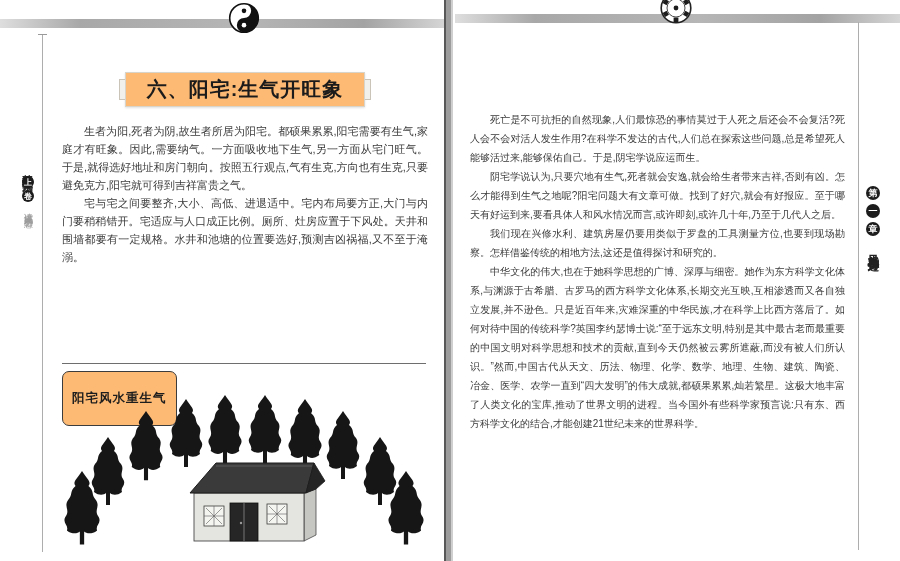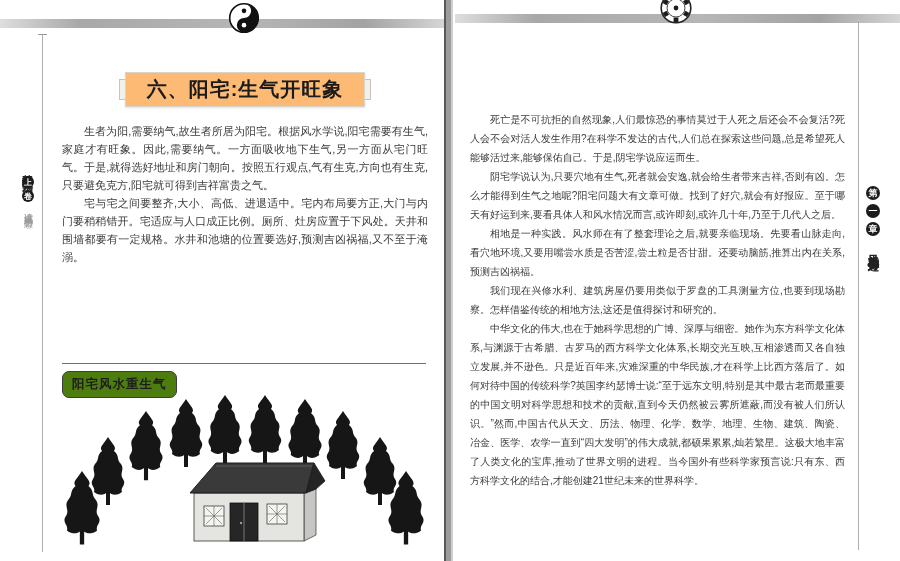--- a/index.html
+++ b/index.html
@@ -31,21 +31,21 @@
   .body-text{position:absolute;color:#3a3a3a;text-align:justify;}
   .body-left{left:62px;top:122px;width:366px;font-size:11px;line-height:18px;}
   .body-right{left:15px;top:110px;width:375px;font-size:10px;line-height:19px;}
   .body-text p{margin:0;text-indent:2em;}
   .rule-v{position:absolute;width:1px;background:#adadad;}
   .rule-left{left:42px;top:34px;height:518px;}
   .rule-right{left:403px;top:22px;height:528px;}
   .rule-tick{position:absolute;left:38px;top:34px;width:9px;height:1px;background:#9a9a9a;}
   .divider{position:absolute;left:62px;top:363px;width:364px;height:1px;background:#6e6e6e;}
   .figure-label{position:absolute;left:62px;top:371px;border:1.5px solid #3c3c3c;border-radius:7px;
-    padding:4px 9px;font-size:12.5px;font-weight:bold;color:#1d1d1d;background:#4d7c0f;letter-spacing:1px;}
+    padding:18px 9px;font-size:12.5px;font-weight:bold;color:#1d1d1d;background:#fdba74;letter-spacing:1px;}
   .illustration{position:absolute;left:62px;top:393px;}
   .figure-caption{position:absolute;left:62px;top:565px;width:368px;text-align:right;
     font-size:12px;color:#5a5a5a;letter-spacing:1px;}
   .sidebar{position:absolute;display:flex;flex-direction:column;align-items:center;}
   .sidebar-l{left:17px;top:166px;width:22px;}
   .sidebar-r{left:406px;top:184px;width:24px;}
   .v-text{writing-mode:vertical-rl;text-orientation:upright;letter-spacing:1px;}
   .series-title{font-size:10.5px;font-weight:bold;color:#2a2a2a;}
   .series-sub{font-size:9px;color:#9b9b9b;margin-top:3px;}
   .badge{display:flex;align-items:center;justify-content:center;background:#1c1c1c;color:#ffffff;
@@ -69,21 +69,21 @@
         <circle cy="-7.15" r="2.3" fill="#111"></circle>
         <circle cy="7.15" r="2.3" fill="#ffffff"></circle>
       </svg>
     </div>
 
     <div class="banner banner-left">
       <h1 class="section-title">六、阳宅:生气开旺象</h1>
     </div>
 
     <div class="body-text body-left">
-      <p>生者为阳,需要纳气,故生者所居为阳宅。根据风水学说,阳宅需要有生气,家庭才有旺象。因此,需要纳气。一方面吸收地下生气,另一方面从宅门旺气。于是,就得选好地址和房门朝向。按照五行观点,气有生克,方向也有生克,只要避免克方,阳宅就可得到吉祥富贵之气。</p>
+      <p>生者为阳,死者为阴,故生者所居为阳宅。都硕果累累,阳宅需要有生气,家庭才有旺象。因此,需要纳气。一方面吸收地下生气,另一方面从宅门旺气。于是,就得选好地址和房门朝向。按照五行观点,气有生克,方向也有生克,只要避免克方,阳宅就可得到吉祥富贵之气。</p>
       <p>宅与宅之间要整齐,大小、高低、进退适中。宅内布局要方正,大门与内门要稍稍错开。宅适应与人口成正比例。厕所、灶房应置于下风处。天井和围墙都要有一定规格。水井和池塘的位置要选好,预测吉凶祸福,又不至于淹溺。</p>
     </div>
 
     <div class="divider"></div>
 
     <div class="figure-label">
       <span>阳宅风水重生气</span>
     </div>
 
     <svg class="illustration" width="368" height="152" viewBox="0 0 368 152">
@@ -162,21 +162,20 @@
           <rect x="-2.4" y="-14" width="4.8" height="4.5" transform="rotate(300)"></rect>
         </g>
         <circle r="2.4" fill="#1d1d1d"></circle>
       </svg>
     </div>
 
 
     <div class="body-text body-right">
       <p>死亡是不可抗拒的自然现象,人们最惊恐的事情莫过于人死之后还会不会复活?死人会不会对活人发生作用?在科学不发达的古代,人们总在探索这些问题,总是希望死人能够活过来,能够保佑自己。于是,阴宅学说应运而生。</p>
       <p>阴宅学说认为,只要穴地有生气,死者就会安逸,就会给生者带来吉祥,否则有凶。怎么才能得到生气之地呢?阳宅问题大有文章可做。找到了好穴,就会有好报应。至于哪天有好运到来,要看具体人和风水情况而言,或许即刻,或许几十年,乃至于几代人之后。</p>
-      <p>相地是一种实践。风水师在有了整套理论之后,就要亲临现场。先要看山脉走向,看穴地环境,又要用嘴尝水质是否苦涩,尝土粒是否甘甜。还要动脑筋,推算出内在关系,预测吉凶祸福。</p>
       <p>我们现在兴修水利、建筑房屋仍要用类似于罗盘的工具测量方位,也要到现场勘察。怎样借鉴传统的相地方法,这还是值得探讨和研究的。</p>
       <p>中华文化的伟大,也在于她科学思想的广博、深厚与细密。她作为东方科学文化体系,与渊源于古希腊、古罗马的西方科学文化体系,长期交光互映,互相渗透而又各自独立发展,并不逊色。只是近百年来,灾难深重的中华民族,才在科学上比西方落后了。如何对待中国的传统科学?英国李约瑟博士说:“至于远东文明,特别是其中最古老而最重要的中国文明对科学思想和技术的贡献,直到今天仍然被云雾所遮蔽,而没有被人们所认识。”然而,中国古代从天文、历法、物理、化学、数学、地理、生物、建筑、陶瓷、冶金、医学、农学一直到“四大发明”的伟大成就,都硕果累累,灿若繁星。这极大地丰富了人类文化的宝库,推动了世界文明的进程。当今国外有些科学家预言说:只有东、西方科学文化的结合,才能创建21世纪未来的世界科学。</p>
     </div>
 
     <div class="rule-v rule-right"></div>
 
     <div class="sidebar sidebar-r">
       <span class="badge badge-m">第</span>
       <span class="badge badge-m">一</span>
       <span class="badge badge-m">章</span>

